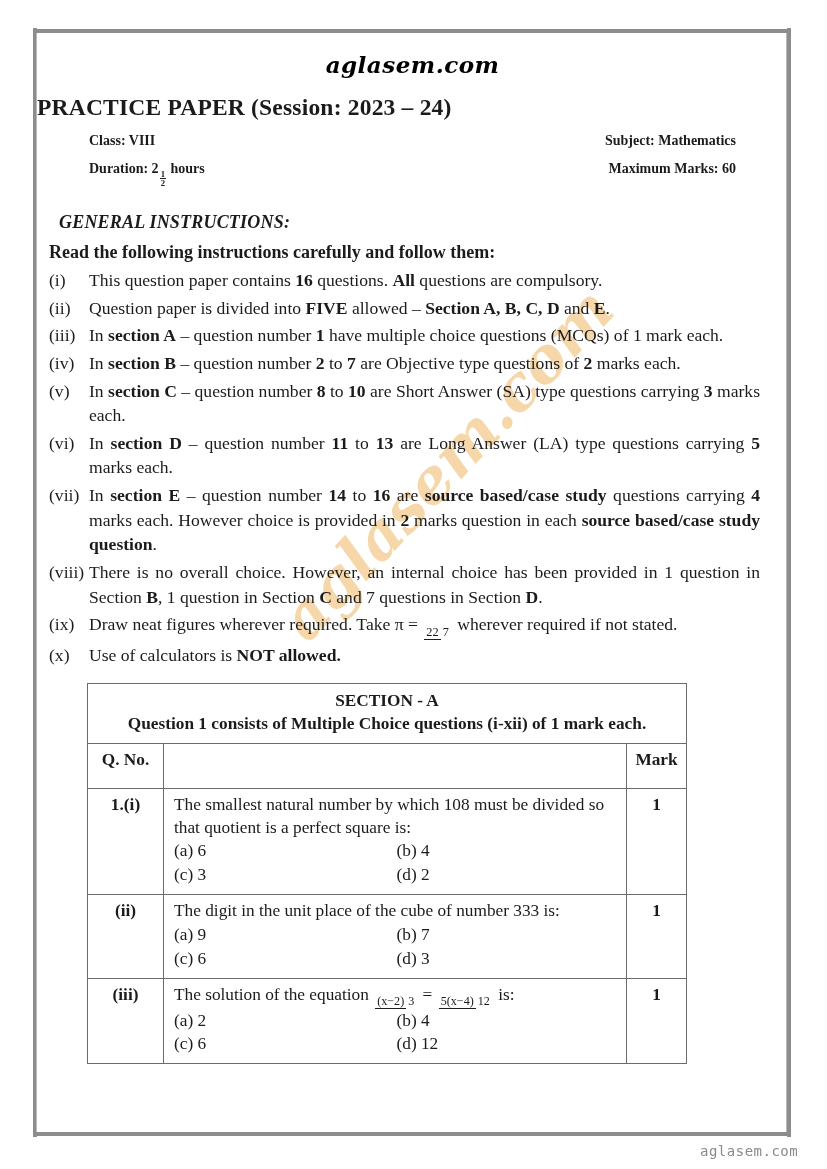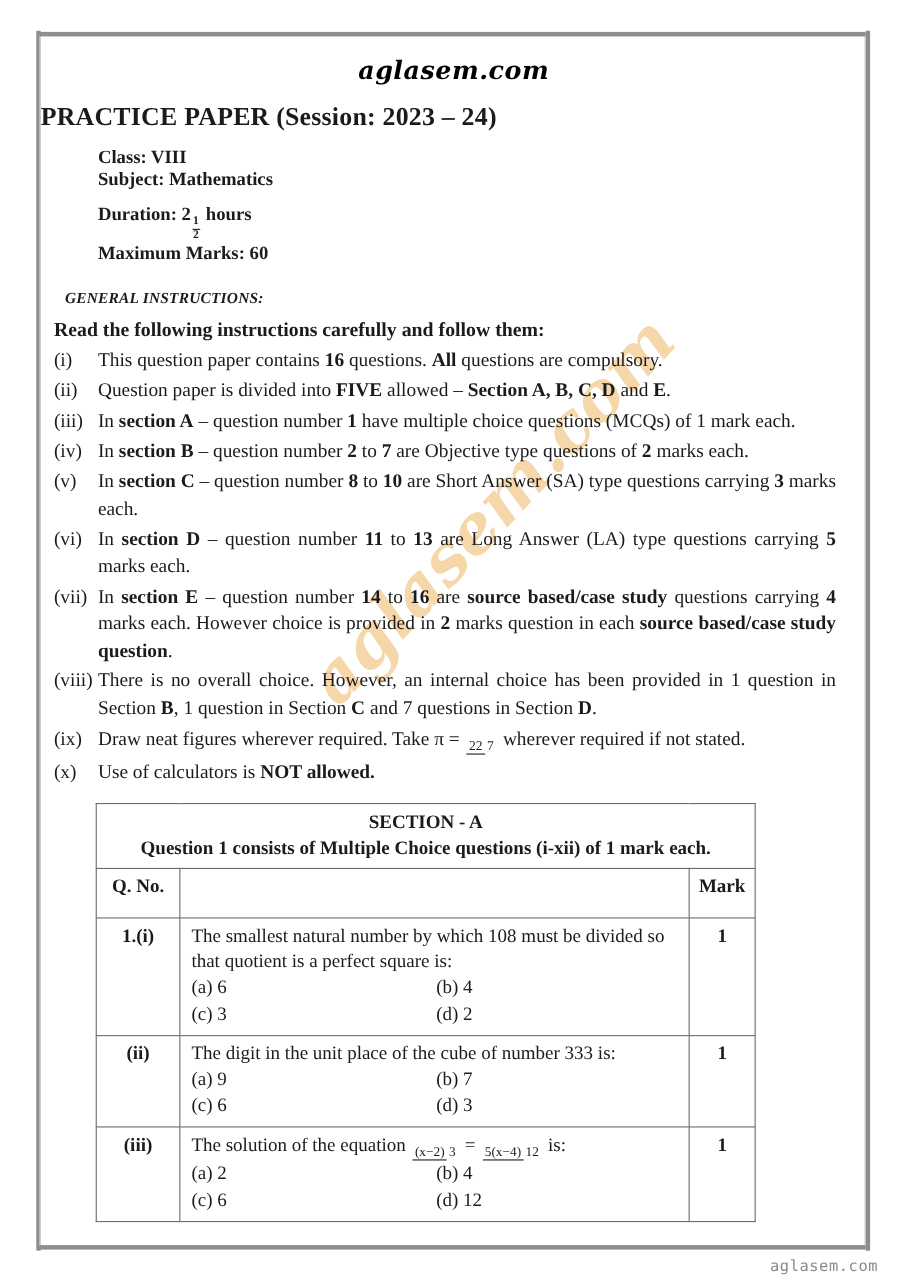--- a/index.html
+++ b/index.html
@@ -78,24 +78,23 @@
     font-weight: bold;
     font-size: 23.5px;
     margin-top: 16px;
     letter-spacing: 0.2px;
   }
 
   .meta-row {
     display: flex;
     justify-content: space-between;
     font-weight: bold;
-    font-size: 17px;
+    font-size: 14px;
     padding: 0 52px 0 52px;
     margin-top: 12px;
-    flex-direction: column;
   }
   .meta-row.second { margin-top: 12px; }
 
   
   .frac {
     display: inline-flex;
     flex-direction: column;
     vertical-align: -0.42em;
     text-align: center;
     line-height: 1;
@@ -112,21 +111,21 @@
     font-size: 0.70em;
     margin: 0 2px;
   }
   .frac-sm .num { border-bottom: 1px solid currentColor; padding: 0 2px; }
   .frac-sm .den { padding: 0 2px; }
 
   
   .gen-instructions {
     font-style: italic;
     font-weight: bold;
-    font-size: 14px;
+    font-size: 18px;
     margin: 24px 0 0 22px;
     letter-spacing: 0.2px;
   }
   .read-line {
     font-weight: bold;
     font-size: 18px;
     margin: 9px 0 0 12px;
   }
   ol.instr {
     list-style: none;

